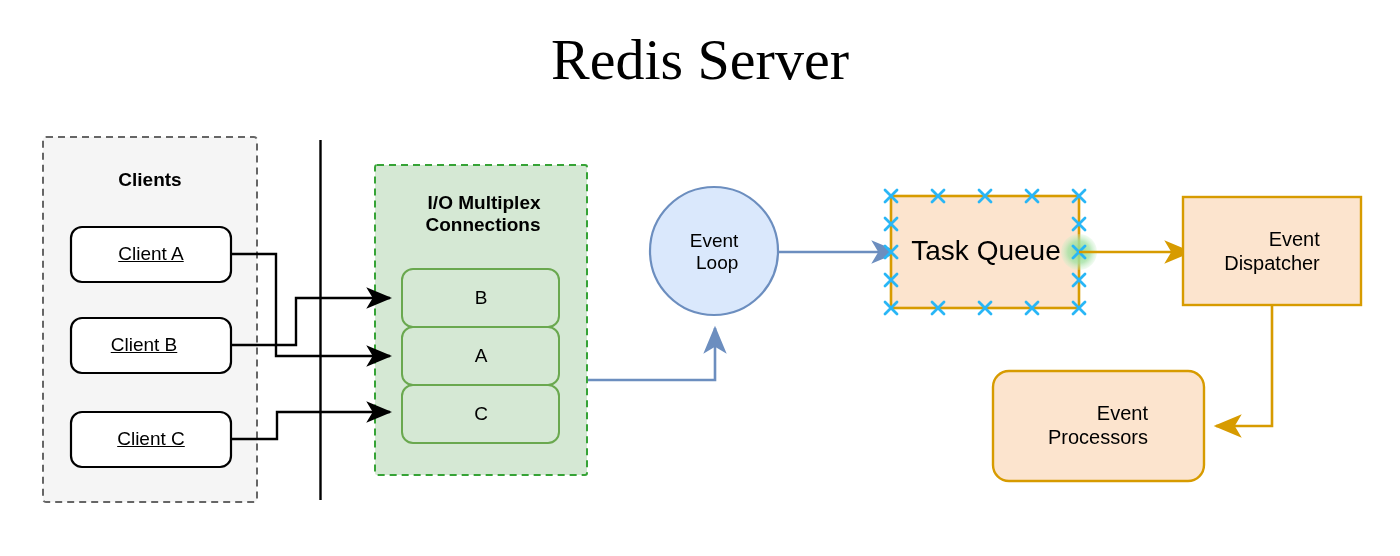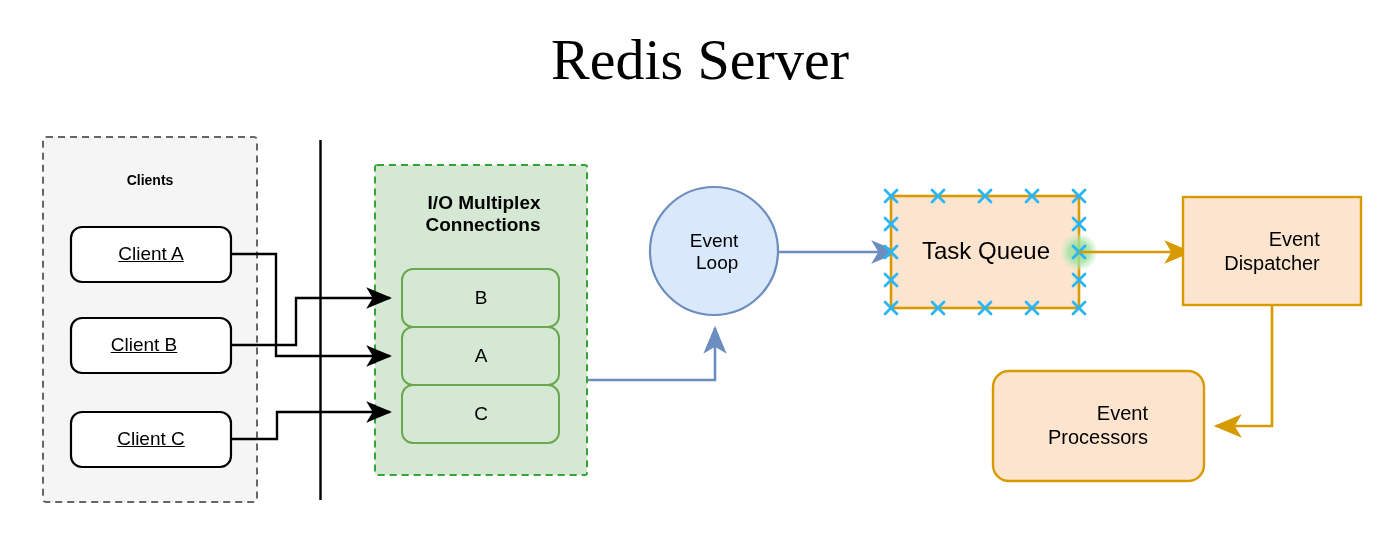--- a/index.html
+++ b/index.html
@@ -42,21 +42,21 @@
     height: 72px;
     font-family: "Liberation Serif", "DejaVu Serif", serif;
     font-size: 58px;
     font-weight: 400;
     color: #000000;
   }
 
   
   #clients-title {
     left: 42px;  top: 163px; width: 216px; height: 34px;
-    font-size: 14px; font-weight: bold;
+    font-size: 19px; font-weight: bold;
   }
   .client-lbl { font-size: 19px; font-weight: 400; text-decoration: underline; }
   #client-a-label { left: 72px; top: 227px; width: 158px; height: 54px; }
   #client-b-label { left: 72px; top: 318px; width: 144px; height: 54px; }
   #client-c-label { left: 72px; top: 412px; width: 158px; height: 54px; }
 
   
   #multiplex-title {
     left: 378px; top: 185px; width: 210px; height: 58px;
     font-size: 19px; font-weight: bold;
@@ -68,21 +68,21 @@
 
   
   #event-loop-label {
     left: 650px; top: 213px; width: 128px; height: 78px;
     font-size: 19px;
   }
 
   
   #task-queue-label {
     left: 893px; top: 228px; width: 186px; height: 46px;
-    font-size: 24px;
+    font-size: 28px;
   }
 
   
   #event-dispatcher-label {
     left: 1186px; top: 224px; width: 172px; height: 56px;
     font-size: 20px;
   }
 
   
   #event-processors-label {

